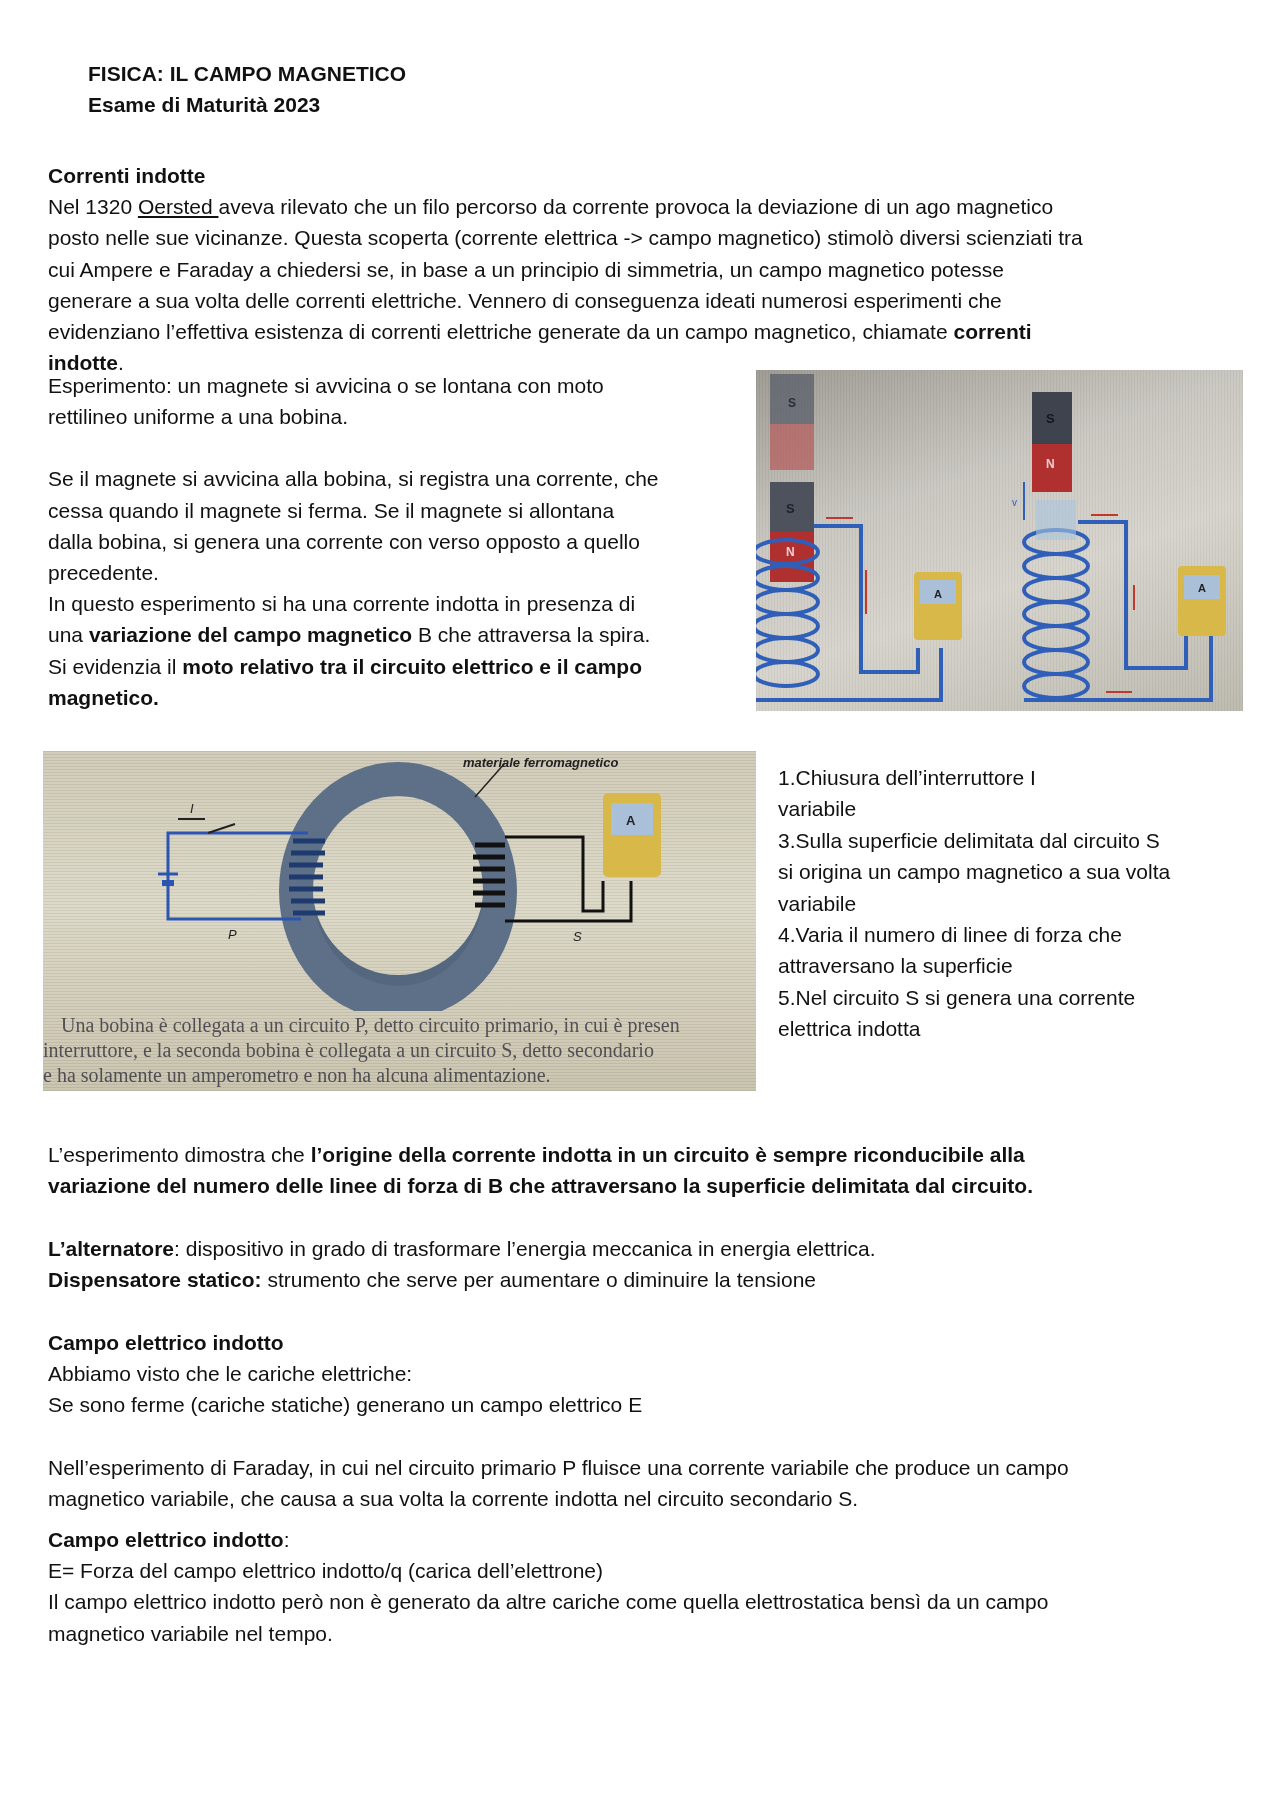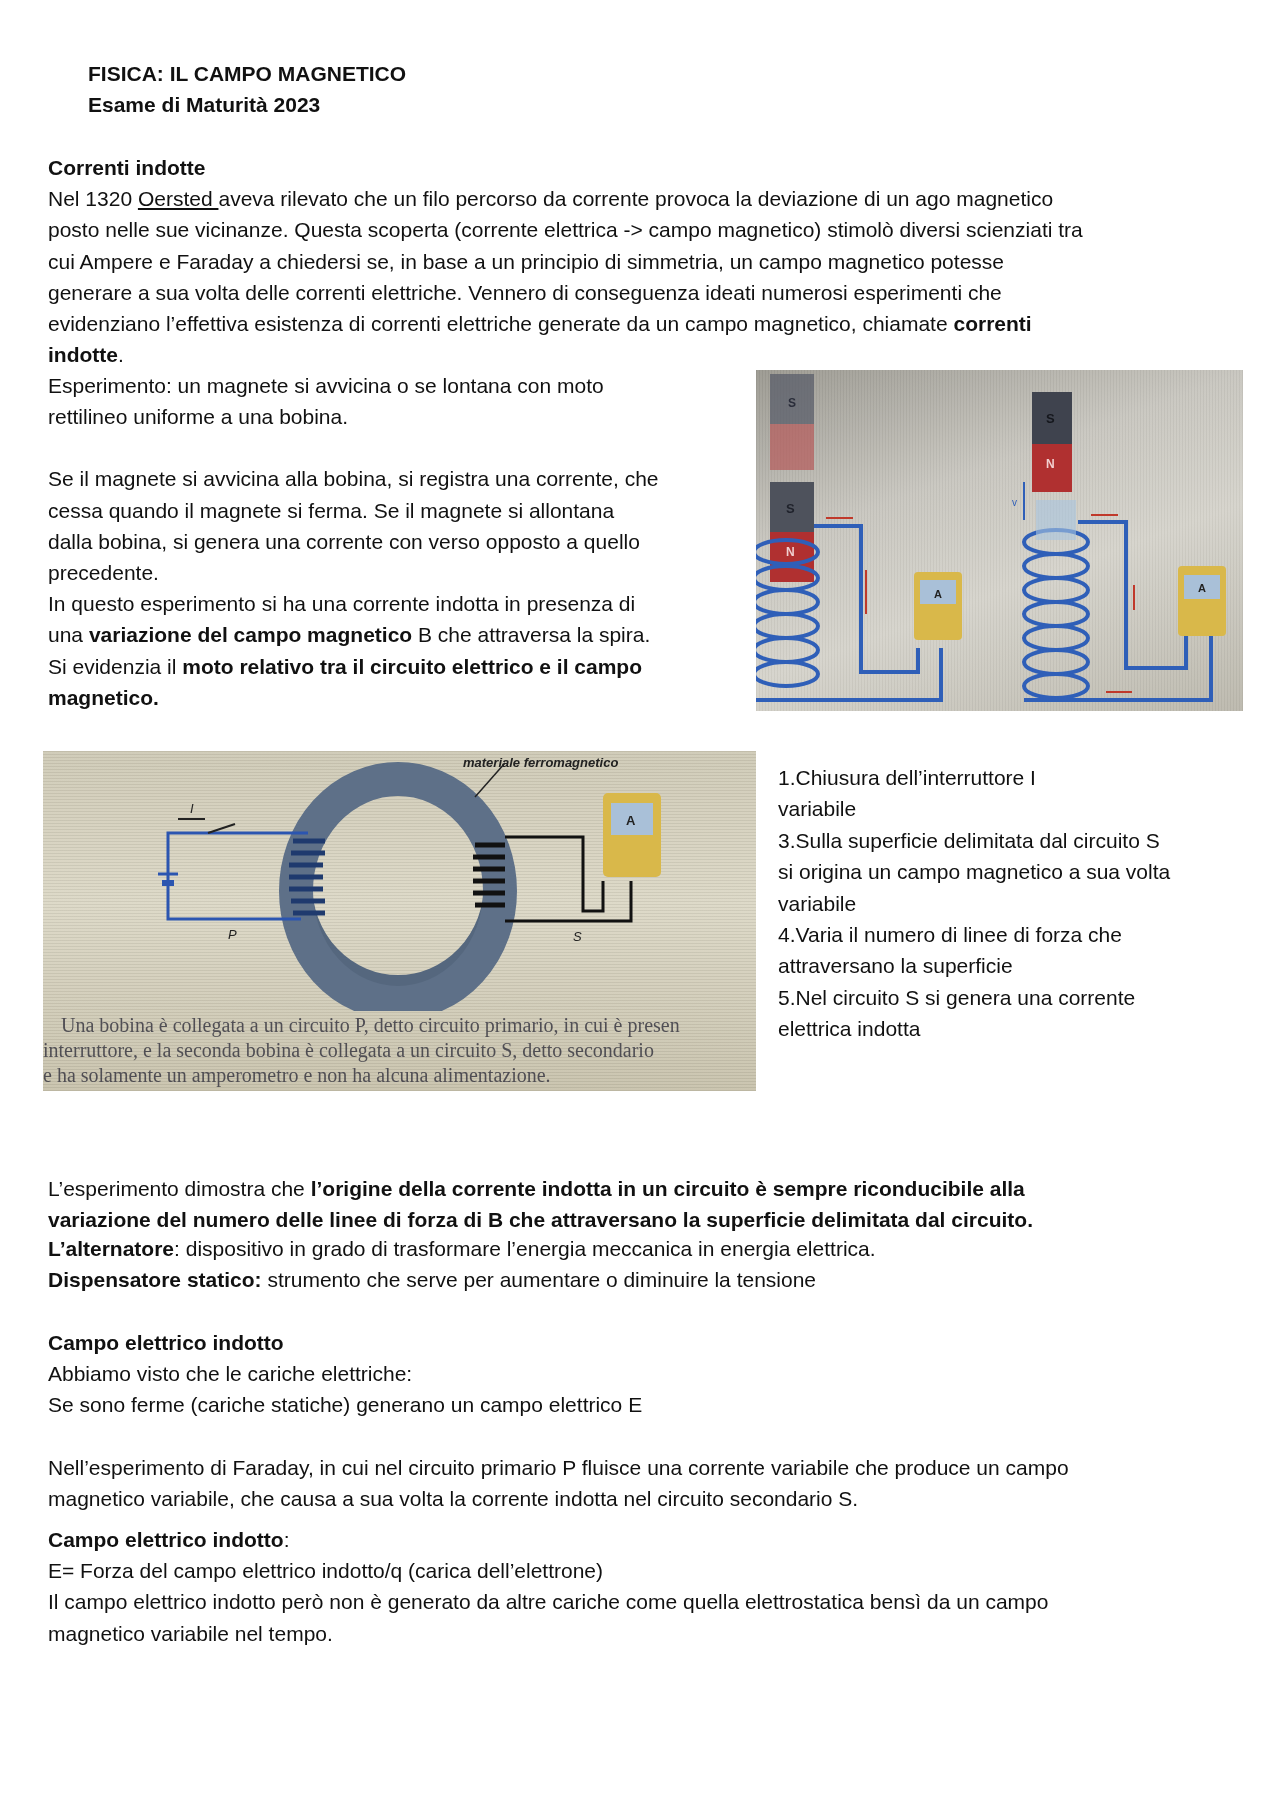--- a/index.html
+++ b/index.html
@@ -26,21 +26,21 @@
   </style>
 </head>
 <body>
 
 <div class="abs title">
   <div class="line">FISICA: IL CAMPO MAGNETICO</div>
   <div class="line">Esame di Maturità 2023</div>
 </div>
 
 <div class="abs block" style="top:152px;">
-  <div class="line" style="font-weight:bold;">Correnti indotte</div>
+  <div class="line" style="font-weight:bold;margin-top:8px;">Correnti indotte</div>
   <div class="line"><span>Nel 1320 </span><u>Oersted </u><span>aveva rilevato che un filo percorso da corrente provoca la deviazione di un ago magnetico</span></div>
   <div class="line">posto nelle sue vicinanze. Questa scoperta (corrente elettrica -&gt; campo magnetico) stimolò diversi scienziati tra</div>
   <div class="line">cui Ampere e Faraday a chiedersi se, in base a un principio di simmetria, un campo magnetico potesse</div>
   <div class="line">generare a sua volta delle correnti elettriche. Vennero di conseguenza ideati numerosi esperimenti che</div>
   <div class="line"><span>evidenziano l’effettiva esistenza di correnti elettriche generate da un campo magnetico, chiamate </span><b>correnti</b></div>
   <div class="line"><b>indotte</b><span>.</span></div>
 </div>
 
 <div class="abs block" style="top:370px;">
   <div class="line">Esperimento: un magnete si avvicina o se lontana con moto</div>
@@ -176,21 +176,21 @@
   <div class="line">variabile</div>
   <div class="line">3.Sulla superficie delimitata dal circuito S</div>
   <div class="line">si origina un campo magnetico a sua volta</div>
   <div class="line">variabile</div>
   <div class="line">4.Varia il numero di linee di forza che</div>
   <div class="line">attraversano la superficie</div>
   <div class="line">5.Nel circuito S si genera una corrente</div>
   <div class="line">elettrica indotta</div>
 </div>
 
-<div class="abs block" style="top:1139px;margin-top:34px;">
+<div class="abs block" style="top:1139px;">
   <div class="line"><span>L’esperimento dimostra che </span><b>l’origine della corrente indotta in un circuito è sempre riconducibile alla</b></div>
   <div class="line"><b>variazione del numero delle linee di forza di B che attraversano la superficie delimitata dal circuito.</b></div>
 </div>
 
 <div class="abs block" style="top:1233px;">
   <div class="line"><b>L’alternatore</b><span>: dispositivo in grado di trasformare l’energia meccanica in energia elettrica.</span></div>
   <div class="line"><b>Dispensatore statico:</b><span> strumento che serve per aumentare o diminuire la tensione</span></div>
 </div>
 
 <div class="abs block" style="top:1327px;">

